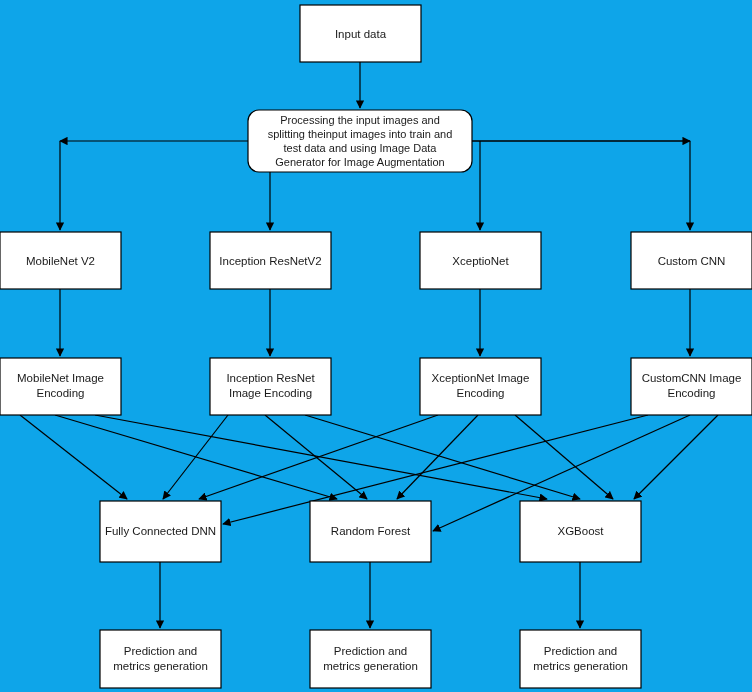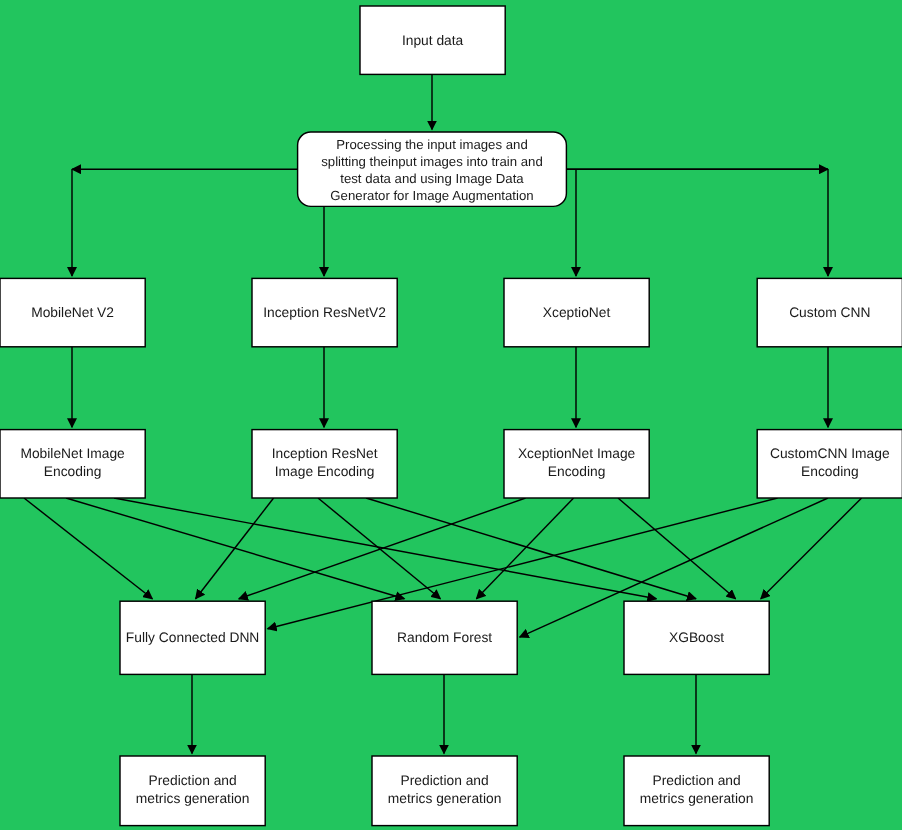--- a/index.html
+++ b/index.html
@@ -4,21 +4,21 @@
 <style>
   html, body {
     margin: 0;
     padding: 0;
     background: #ffffff;
   }
   #canvas {
     position: relative;
     width: 752px;
     height: 692px;
-    background: #22c55e;
+    background: #0ea5e9;
     font-family: "Liberation Sans", sans-serif;
     overflow: hidden;
   }
   svg#diagram {
     position: absolute;
     left: 0;
     top: 0;
     width: 752px;
     height: 692px;
   }

